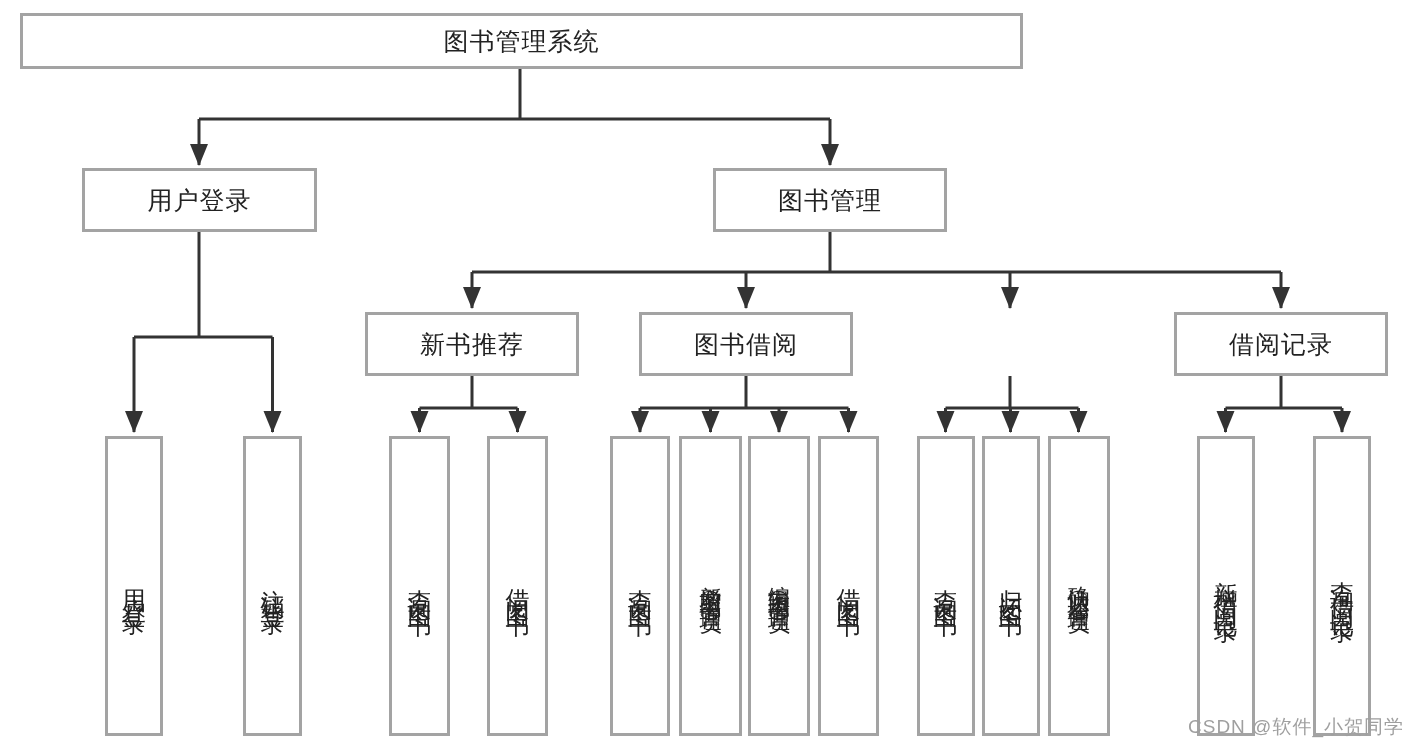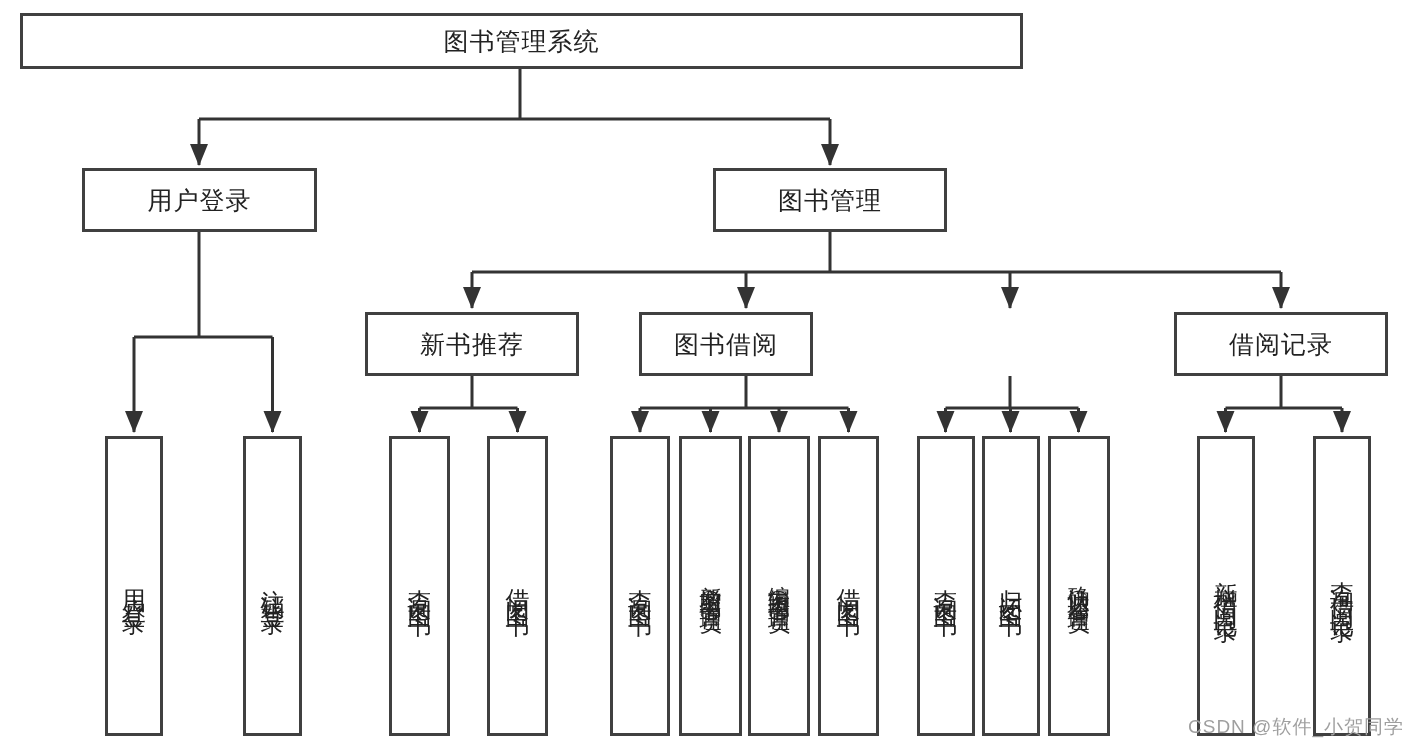--- a/index.html
+++ b/index.html
@@ -17,21 +17,21 @@
   }
   svg.connectors {
     position: absolute;
     left: 0;
     top: 0;
     z-index: 0;
   }
   .box {
     position: absolute;
     box-sizing: border-box;
-    border: 3px solid #404040;
+    border: 3px solid #a3a3a3;
     background: #ffffff;
     display: flex;
     align-items: center;
     justify-content: center;
     z-index: 1;
   }
   .hbox .hlabel {
     font-size: 25px;
     color: #222222;
     letter-spacing: 1px;
@@ -116,21 +116,21 @@
   <div class="box hbox" style="left:82px;top:168px;width:235px;height:64px">
     <span class="hlabel">用户登录</span>
   </div>
   <div class="box hbox" style="left:365px;top:312px;width:214px;height:64px">
     <span class="hlabel">新书推荐</span>
   </div>
 
   <div class="box hbox" style="left:713px;top:168px;width:234px;height:64px">
     <span class="hlabel">图书管理</span>
   </div>
-  <div class="box hbox" style="left:639px;top:312px;width:174px;height:64px">
+  <div class="box hbox" style="left:639px;top:312px;width:214px;height:64px">
     <span class="hlabel">图书借阅</span>
   </div>
   <div class="box hbox" style="left:1174px;top:312px;width:214px;height:64px">
     <span class="hlabel">借阅记录</span>
   </div>
 
   <div class="box leaf" style="left:104.5px;top:436px;width:58.5px;height:300px">
     <span class="vtext">用户登录</span>
   </div>
   <div class="box leaf" style="left:243px;top:436px;width:59px;height:300px">

